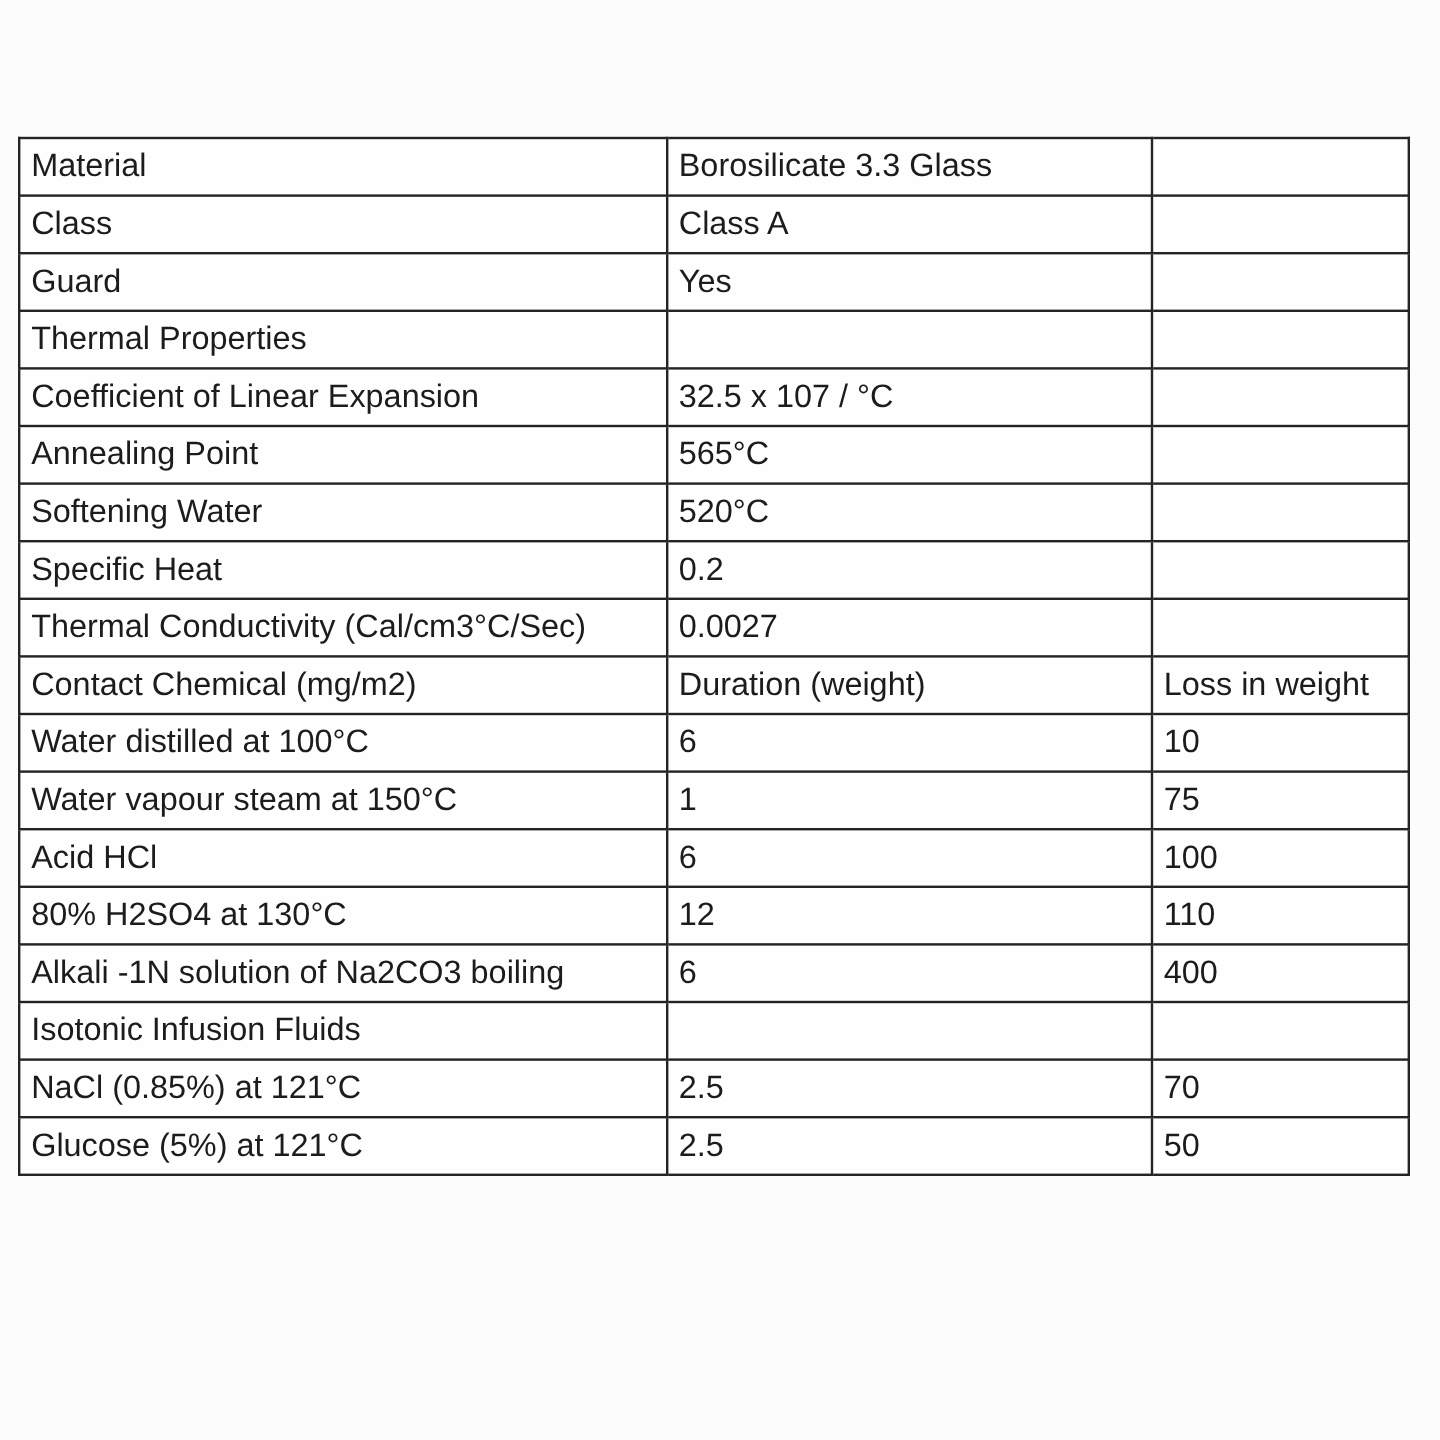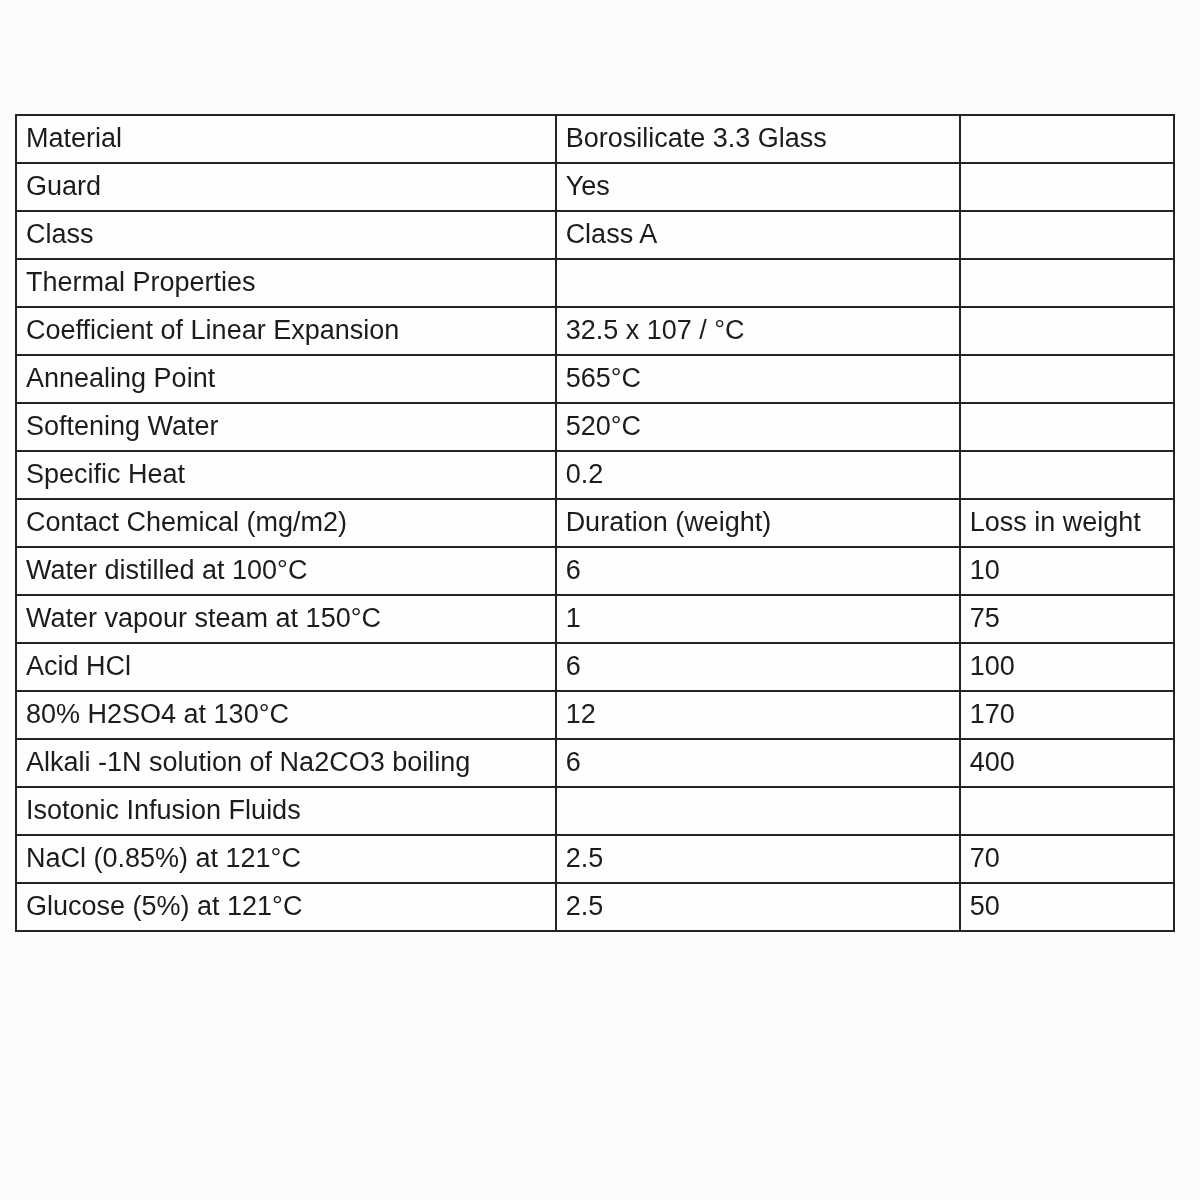--- a/index.html
+++ b/index.html
@@ -54,27 +54,27 @@
         <col class="c2">
         <col class="c3">
       </colgroup>
     <tbody>
       <tr>
         <td class="first">Material</td>
         <td>Borosilicate 3.3 Glass</td>
         <td></td>
       </tr>
       <tr>
-        <td class="first">Guard</td>
-        <td>Yes</td>
+        <td class="first">Class</td>
+        <td>Class A</td>
         <td></td>
       </tr>
       <tr>
-        <td class="first">Class</td>
-        <td>Class A</td>
+        <td class="first">Guard</td>
+        <td>Yes</td>
         <td></td>
       </tr>
       <tr class="section">
         <td class="first">Thermal Properties</td>
         <td></td>
         <td></td>
       </tr>
       <tr>
         <td class="first">Coefficient of Linear Expansion</td>
         <td>32.5 x 107 / °C</td>
@@ -88,20 +88,25 @@
       <tr>
         <td class="first">Softening Water</td>
         <td>520°C</td>
         <td></td>
       </tr>
       <tr>
         <td class="first">Specific Heat</td>
         <td>0.2</td>
         <td></td>
       </tr>
+      <tr>
+        <td class="first">Thermal Conductivity (Cal/cm3°C/Sec)</td>
+        <td>0.0027</td>
+        <td></td>
+      </tr>
       <tr class="header">
         <td class="first">Contact Chemical (mg/m2)</td>
         <td>Duration (weight)</td>
         <td>Loss in weight</td>
       </tr>
       <tr>
         <td class="first">Water distilled at 100°C</td>
         <td>6</td>
         <td>10</td>
       </tr>
@@ -111,21 +116,21 @@
         <td>75</td>
       </tr>
       <tr>
         <td class="first">Acid HCl</td>
         <td>6</td>
         <td>100</td>
       </tr>
       <tr>
         <td class="first">80% H2SO4 at 130°C</td>
         <td>12</td>
-        <td>170</td>
+        <td>110</td>
       </tr>
       <tr>
         <td class="first">Alkali -1N solution of Na2CO3 boiling</td>
         <td>6</td>
         <td>400</td>
       </tr>
       <tr class="section">
         <td class="first">Isotonic Infusion Fluids</td>
         <td></td>
         <td></td>

